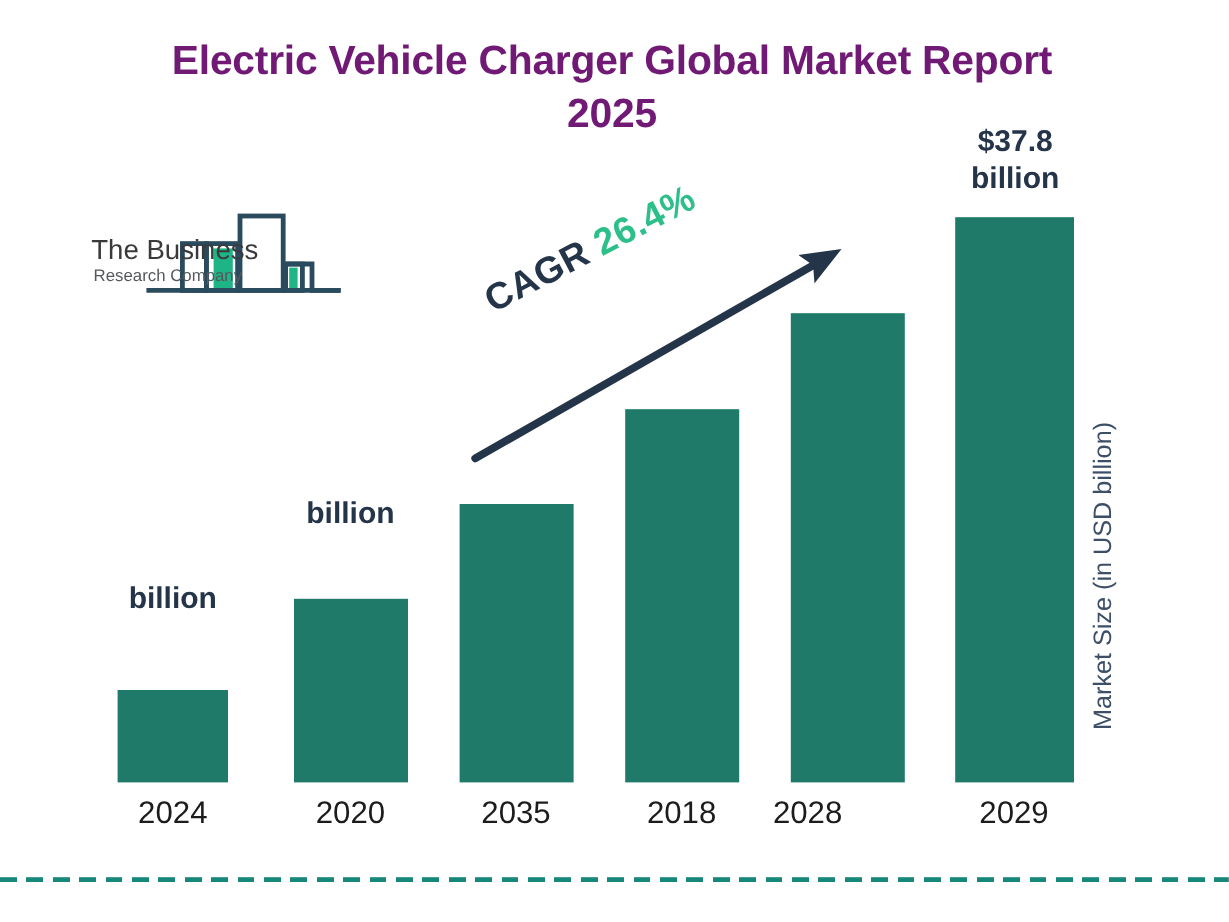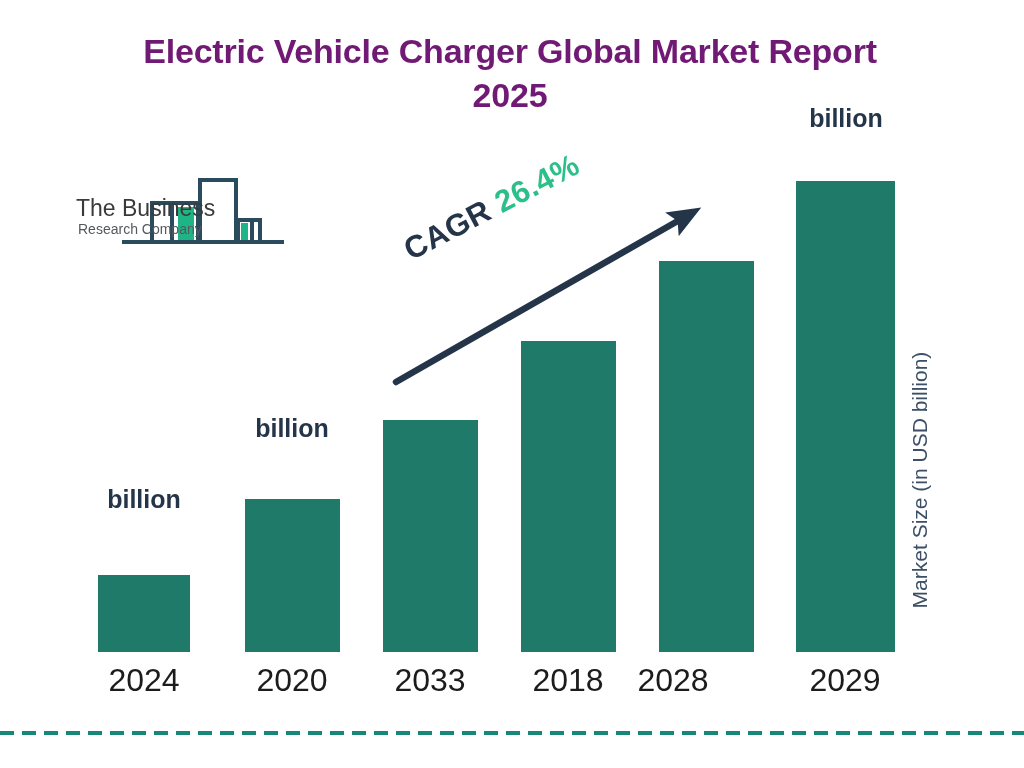--- a/index.html
+++ b/index.html
@@ -49,21 +49,21 @@
     text-align:center;
     font-size:25px;
     font-weight:bold;
     line-height:1.25;
     color:#253549;
   }
 
   .tick-label {
     position:absolute;
     text-align:center;
-    font-size:32px;
+    font-size:26px;
     color:#1c1c1c;
     font-weight:normal;
   }
 
   
   #y-axis-title {
     position:absolute;
     left:908px; top:300px;
     width:360px;
     transform:rotate(-90deg);
@@ -151,26 +151,27 @@
 
   <div class="bar-label" style="left:74px; top:484px; width:140px;">
     <div>billion</div>
   </div>
 
   <div class="bar-label" style="left:222px; top:413px; width:140px;">
     <div>billion</div>
   </div>
 
   <div class="bar-label" style="left:776px; top:103px; width:140px;">
+    <div>$37.8</div>
     <div>billion</div>
   </div>
 
   <div class="tick-label" style="left:94px; top:662px; width:100px;">2024</div>
   <div class="tick-label" style="left:242px; top:662px; width:100px;">2020</div>
-  <div class="tick-label" style="left:380px; top:662px; width:100px;">2033</div>
+  <div class="tick-label" style="left:380px; top:662px; width:100px;">2035</div>
   <div class="tick-label" style="left:518px; top:662px; width:100px;">2018</div>
   <div class="tick-label" style="left:623px; top:662px; width:100px;">2028</div>
   <div class="tick-label" style="left:795px; top:662px; width:100px;">2029</div>
 
   <svg id="growth-arrow" viewBox="0 0 340 210">
     <defs>
       <marker id="arrowhead" markerWidth="5.2" markerHeight="4.2" refX="3.2" refY="2.1" orient="auto">
         <path d="M0,0 L5.2,2.1 L0,4.2 L1.0,2.1 Z" fill="#253549"></path>
       </marker>
     </defs>

